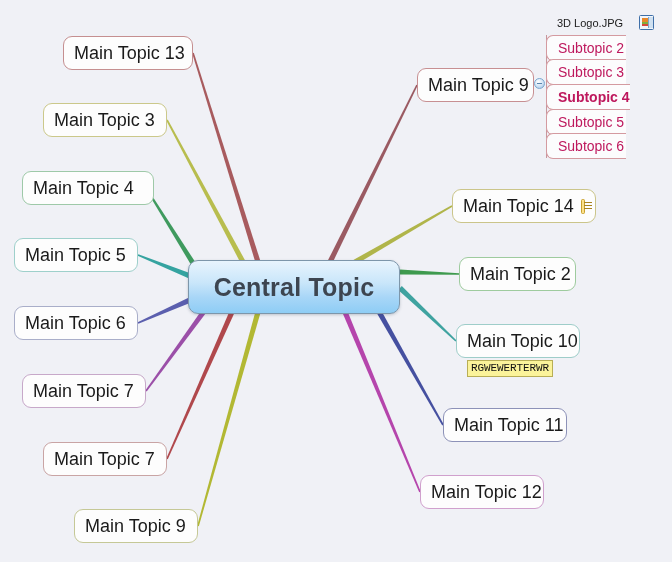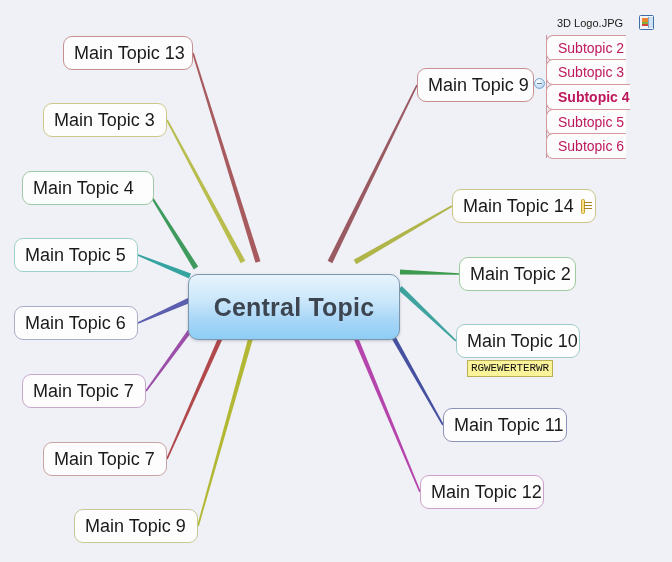--- a/index.html
+++ b/index.html
@@ -185,21 +185,21 @@
       <polygon points="229.62209305611648,310.9485445486229 166.22260734526884,458.65625494858824 167.77739265473116,459.34374505141176 234.37790694388352,313.0514554513771" fill="#b0484c"></polygon>
       <polygon points="255.49653669317368,311.29809439995523 197.18156007276832,525.7705308615239 198.81843992723168,526.2294691384761 260.50346330682635,312.70190560004477" fill="#b2b833"></polygon>
       <polygon points="332.33336660693317,263.14690901018747 417.76283139072814,85.37495102256129 416.23716860927186,84.62504897743871 327.66663339306683,260.85309098981253" fill="#9a5a62"></polygon>
       <polygon points="356.2999481854959,264.25169596416254 452.4249830606429,206.7361313728993 451.5750169393571,205.2638686271007 353.7000518145041,259.74830403583746" fill="#b0b54a"></polygon>
       <polygon points="399.91191500126905,274.5985074625636 458.9712029811841,274.8495120550689 459.0287970188159,273.1504879449311 400.08808499873095,269.4014925374364" fill="#3e9a4e"></polygon>
       <polygon points="398.2127994554681,289.8883628395054 455.415722898903,341.6173493898383 456.584277101097,340.3826506101617 401.7872005445319,286.1116371604946" fill="#3fa3a0"></polygon>
       <polygon points="375.73653661932764,311.2793488673365 442.26002158708786,425.41824866816773 443.73997841291214,424.58175133183227 380.26346338067236,308.7206511326635" fill="#4550a0"></polygon>
       <polygon points="342.6,313 419.2153846153846,492.3269230769231 420.7846153846154,491.6730769230769 347.4,311" fill="#b545ac"></polygon>
     </svg>
 
-  <div id="central" style="left: 188px; top: 274px; width: 212px; height: 66px;">
+  <div id="central" style="left: 188px; top: 260px; width: 212px; height: 54px;">
     <span>Central Topic</span>
   </div>
 
   <div id="nodes-layer">
       <div class="node" style="left: 63px; top: 36px; width: 130px; height: 34px; border-color: rgb(197, 143, 144);">
         <span class="node-label">Main Topic 13</span>
       </div>
       <div class="node" style="left: 43px; top: 103px; width: 124px; height: 34px; border-color: rgb(203, 200, 138);">
         <span class="node-label">Main Topic 3</span>
       </div>

